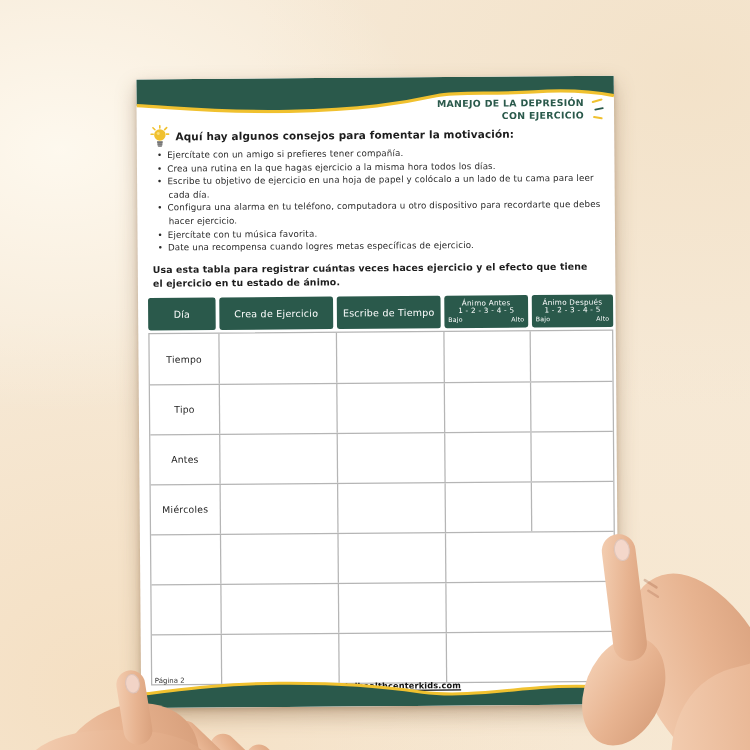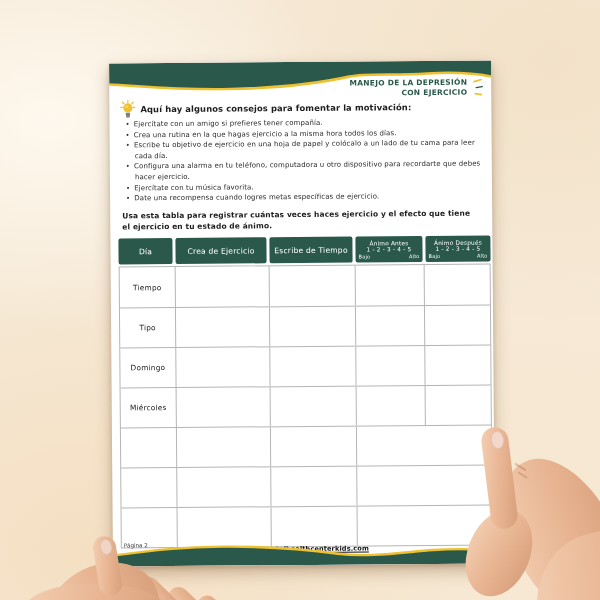--- a/index.html
+++ b/index.html
@@ -185,21 +185,21 @@
         <div class="td"></div>
       </div>
       <div class="trow">
         <div class="td day">Tipo</div>
         <div class="td"></div>
         <div class="td"></div>
         <div class="td"></div>
         <div class="td"></div>
       </div>
       <div class="trow">
-        <div class="td day">Domingo</div>
+        <div class="td day">Antes</div>
         <div class="td"></div>
         <div class="td"></div>
         <div class="td"></div>
         <div class="td"></div>
       </div>
       <div class="trow">
         <div class="td day">Miércoles</div>
         <div class="td"></div>
         <div class="td"></div>
         <div class="td"></div>

